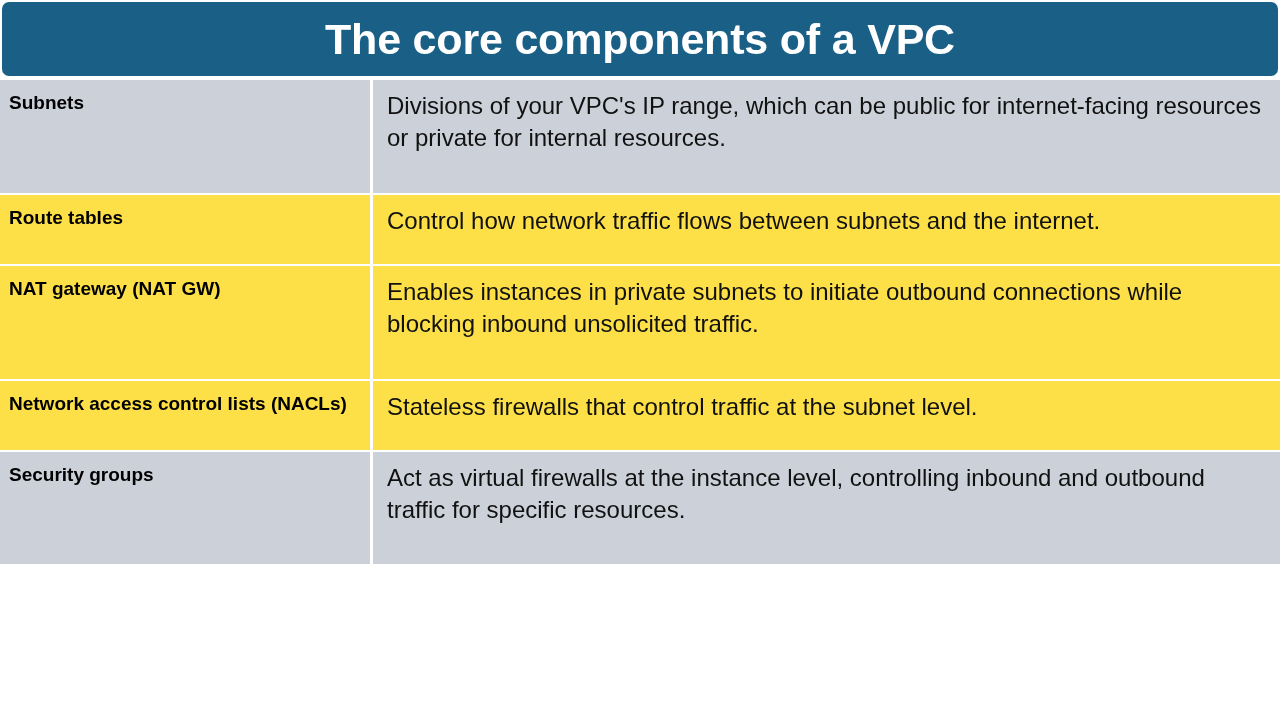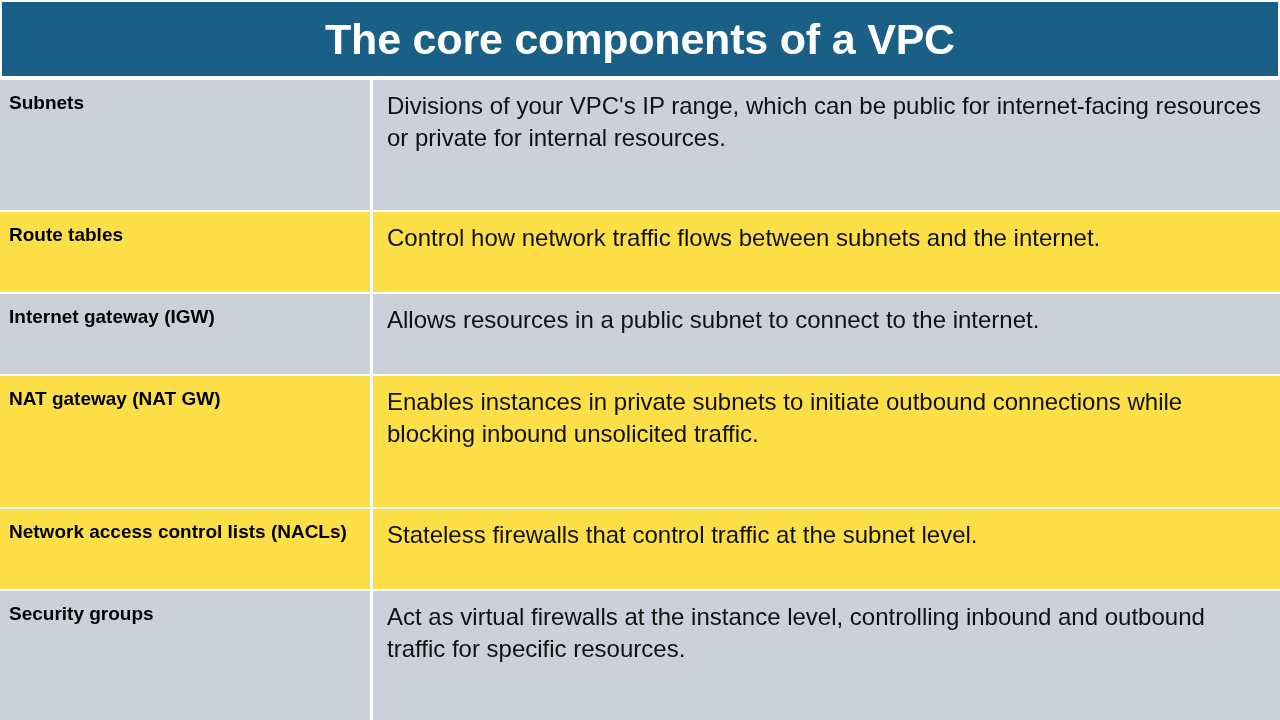--- a/index.html
+++ b/index.html
@@ -27,38 +27,39 @@
     position: absolute;
     left: 2px;
     top: 2px;
     width: 1276px;
     height: 74px;
     background: #1a6086;
     display: flex;
     align-items: center;
     justify-content: center;
     box-sizing: border-box;
+    border-radius: 7px;
   }
   #title-text {
     color: #ffffff;
     font-family: "Liberation Sans", sans-serif;
     font-weight: bold;
     font-size: 43px;
     line-height: 1;
     letter-spacing: -0.2px;
     white-space: nowrap;
   }
 
   
   #components-table {
     position: absolute;
     left: 0;
     top: 80px;
     width: 1280px;
-    height: 640px;
+    height: 484px;
     border-collapse: separate;
     border-spacing: 0;
     table-layout: fixed;
   }
   #components-table tr.table-row > td {
     vertical-align: top;
     box-sizing: border-box;
     border-bottom: 2px solid #ffffff;
   }
   #components-table tr.table-row:last-child > td {
@@ -100,24 +101,20 @@
   <table id="components-table">
     <tbody id="table-body">
         <tr class="table-row row-shade-dark">
           <td class="cell-term">Subnets</td>
           <td class="cell-desc">Divisions of your VPC's IP range, which can be public for internet-facing resources or private for internal resources.</td>
         </tr>
         <tr class="table-row row-shade-light">
           <td class="cell-term">Route tables</td>
           <td class="cell-desc">Control how network traffic flows between subnets and the internet.</td>
         </tr>
-        <tr class="table-row row-shade-dark">
-          <td class="cell-term">Internet gateway (IGW)</td>
-          <td class="cell-desc">Allows resources in a public subnet to connect to the internet.</td>
-        </tr>
         <tr class="table-row row-shade-light">
           <td class="cell-term">NAT gateway (NAT GW)</td>
           <td class="cell-desc">Enables instances in private subnets to initiate outbound connections while blocking inbound unsolicited traffic.</td>
         </tr>
         <tr class="table-row row-shade-light">
           <td class="cell-term">Network access control lists (NACLs)</td>
           <td class="cell-desc">Stateless firewalls that control traffic at the subnet level.</td>
         </tr>
         <tr class="table-row row-shade-dark">
           <td class="cell-term">Security groups</td>

